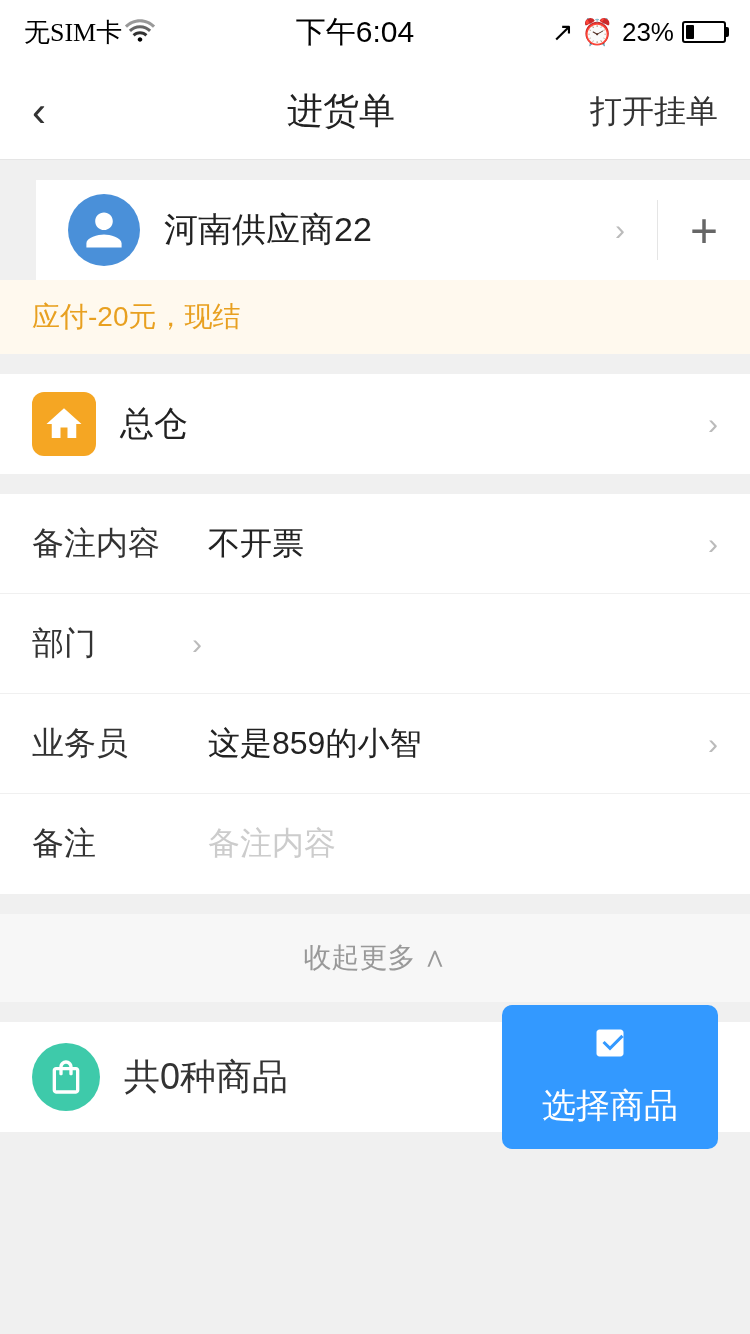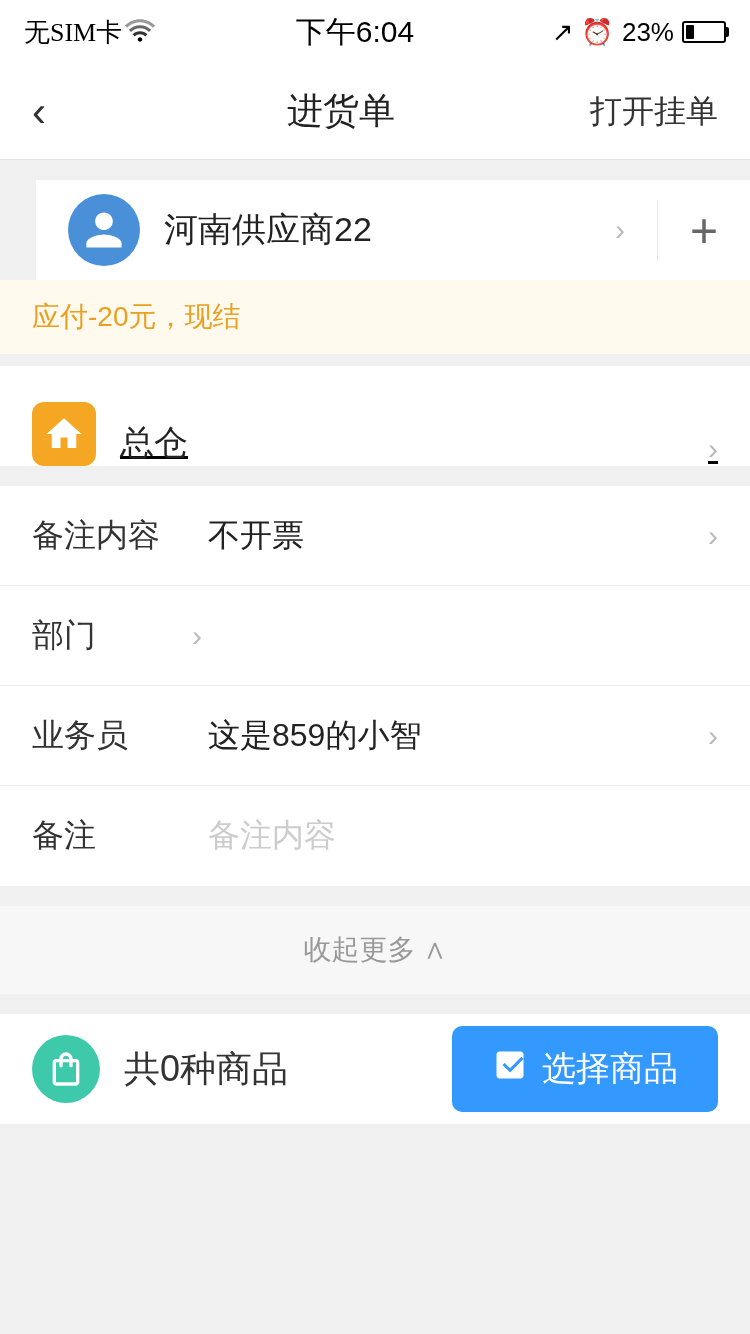--- a/index.html
+++ b/index.html
@@ -160,25 +160,24 @@
       background: #fff9ee;
       padding: 18px 32px;
       font-size: 28px;
       color: #e8a020;
     }
 
     
     .warehouse-section {
       background: #fff;
       display: flex;
-      align-items: flex-end;
+      align-items: center;
       padding: 0 32px;
       height: 100px;
-      margin-top: 12px;
-      text-decoration: underline;
+      margin-top: 20px;
     }
     .warehouse-icon {
       width: 64px;
       height: 64px;
       border-radius: 12px;
       background: #f5a623;
       display: flex;
       align-items: center;
       justify-content: center;
       flex-shrink: 0;
@@ -284,20 +283,21 @@
     .select-btn {
       background: #3399ff;
       color: #fff;
       font-size: 34px;
       padding: 20px 40px;
       border-radius: 10px;
       display: flex;
       align-items: center;
       gap: 14px;
       cursor: pointer;
+      flex-direction: column;
     }
     .select-btn-icon svg {
       width: 36px;
       height: 36px;
       fill: #fff;
     }
 
     
     .bottom-area {
       background: #f0f0f0;

